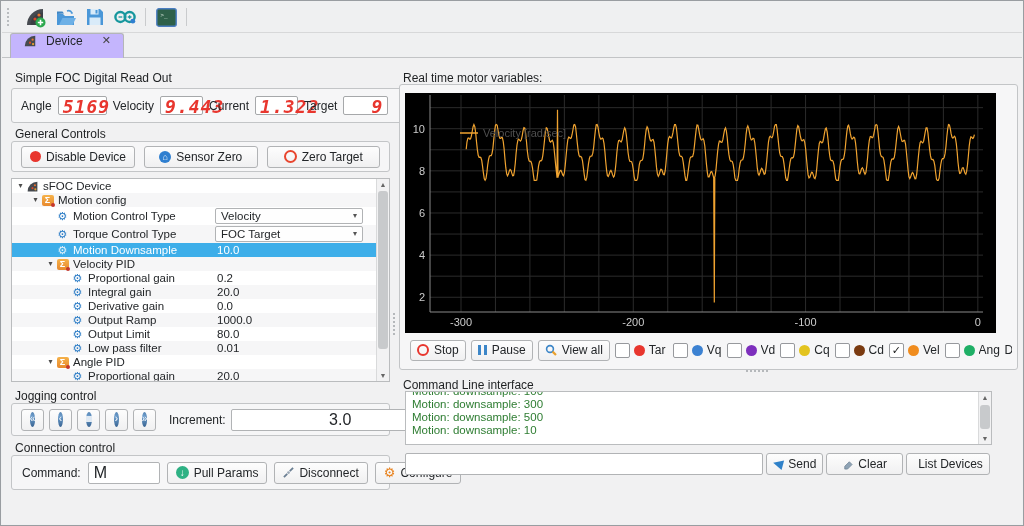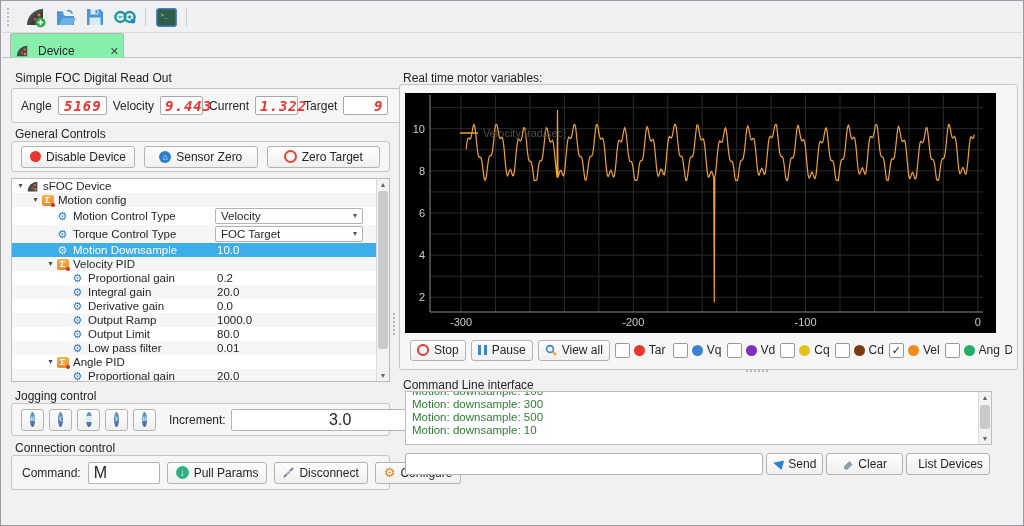--- a/index.html
+++ b/index.html
@@ -10,36 +10,36 @@
   
   .toolbar{position:absolute;left:1px;top:1px;right:1px;height:30px;background:#eff0f1;
            border-bottom:1px solid #d7d8d9;display:flex;align-items:center;padding-left:3px;}
   .tb-handle{width:5px;height:18px;border-left:2px dotted #b9bcbf;margin:0 6px 0 2px;}
   .tb-icon{width:24px;height:24px;display:flex;align-items:center;justify-content:center;margin:0 3px;border-radius:3px;}
   .tb-sep{width:1px;height:18px;background:#c9cbcd;margin:0 5px;}
 
   
   .tabbar{position:absolute;left:1px;top:31px;right:1px;height:26px;}
   .tabbar:after{content:"";position:absolute;left:0;right:0;bottom:0;height:1px;background:#c2c4c6;}
-  .tab{position:absolute;left:8px;top:1px;width:114px;height:25px;background:#86efac;
+  .tab{position:absolute;left:8px;top:1px;width:114px;height:25px;background:#c4b5fd;
        border:1px solid #b4b6b8;border-bottom:none;border-radius:3px 3px 0 0;
-       display:flex;align-items:flex-end;padding:0 4px;box-sizing:border-box;z-index:2;}
+       display:flex;align-items:flex-start;padding:0 12px;box-sizing:border-box;z-index:2;}
   .tab .tlab{margin-left:9px;}
   .tab .tclose{margin-left:auto;font-size:11px;color:#444;cursor:default;}
 
   .content{position:absolute;left:1px;right:1px;top:57px;bottom:1px;background:#f1f1f2;}
 
   .sect{position:absolute;color:#1e2022;font-size:12px;}
   .gbox{position:absolute;background:#f6f6f7;border:1px solid #c3c5c7;border-radius:3px;box-sizing:border-box;}
 
   
   .ro-row{display:flex;align-items:center;height:100%;padding:0 9px;gap:6px;}
   .seg{background:#fff;border:1px solid #a6a8aa;border-radius:2px;color:#e8362e;
        font-family:"DejaVu Sans Mono",monospace;font-weight:bold;font-style:italic;
-       font-size:14px;letter-spacing:1px;text-align:right;padding:0 4px;height:19px;line-height:19px;box-sizing:border-box;}
+       font-size:18px;letter-spacing:1px;text-align:right;padding:0 4px;height:19px;line-height:19px;box-sizing:border-box;}
 
   
   .btn{background:linear-gradient(#fdfdfd,#f0f0f1);border:1px solid #b1b3b5;border-radius:3px;
        display:inline-flex;align-items:center;justify-content:center;gap:5px;height:22px;
        padding:0 8px;box-sizing:border-box;font-size:12px;color:#232629;white-space:nowrap;}
   .sbtn{height:21px;padding:0 6px;}
   .rdot{width:11px;height:11px;border-radius:50%;background:#e8362e;}
   .bluecirc{width:12px;height:12px;border-radius:50%;background:#2f7fd0;color:#fff;font-size:9px;
             line-height:12px;text-align:center;}
   .oring{width:9px;height:9px;border-radius:50%;border:2.5px solid #e8452e;box-sizing:content-box;}

